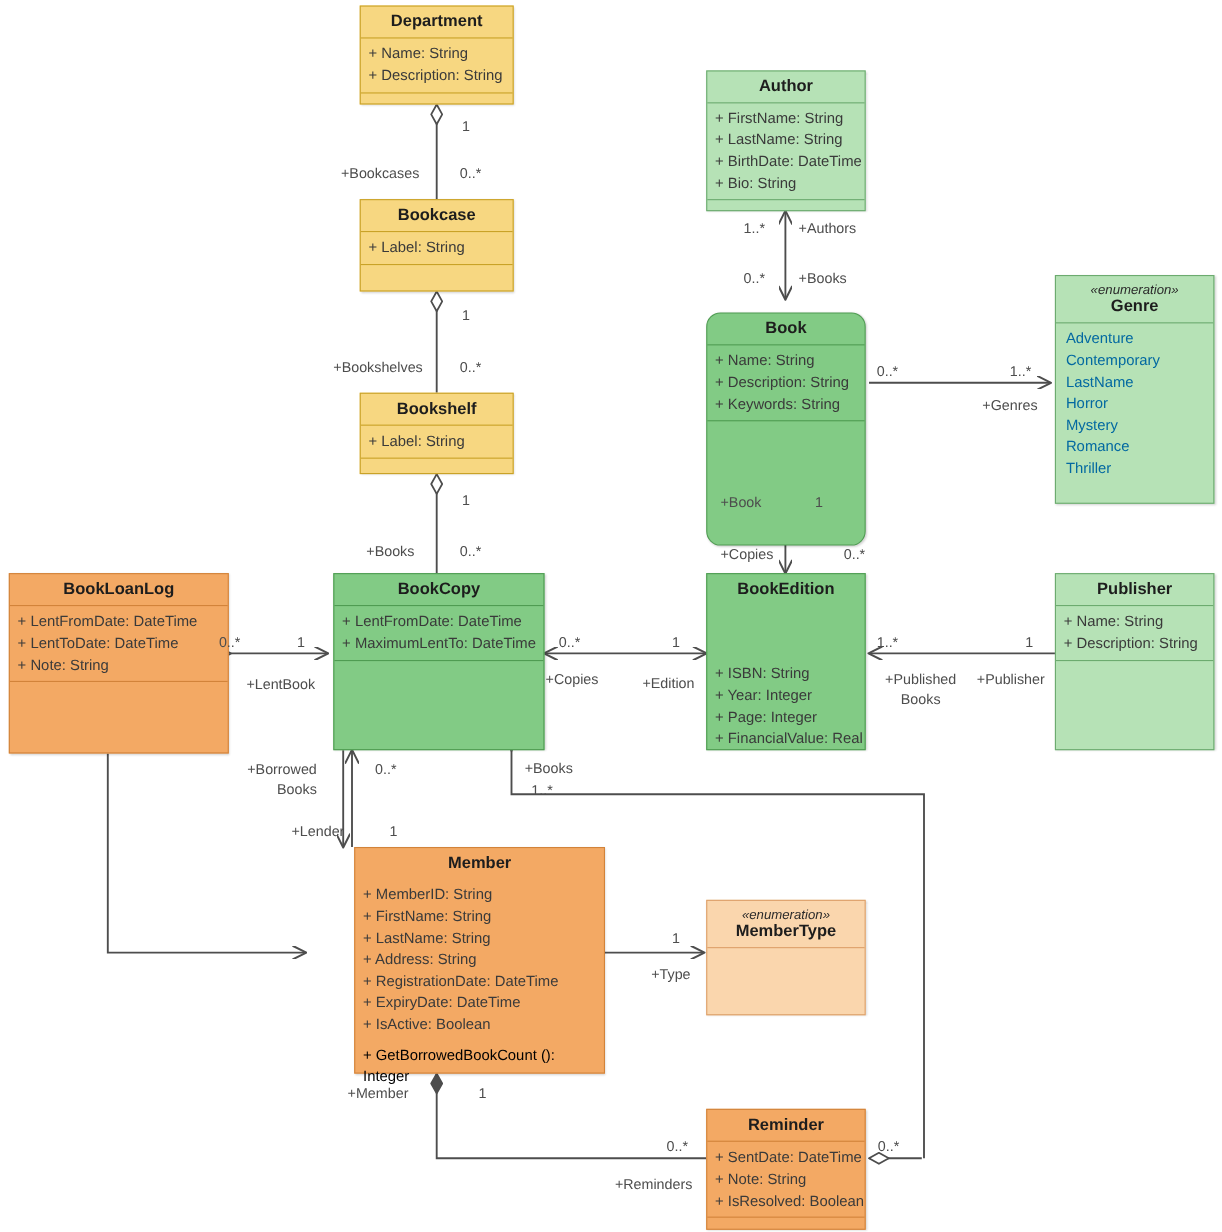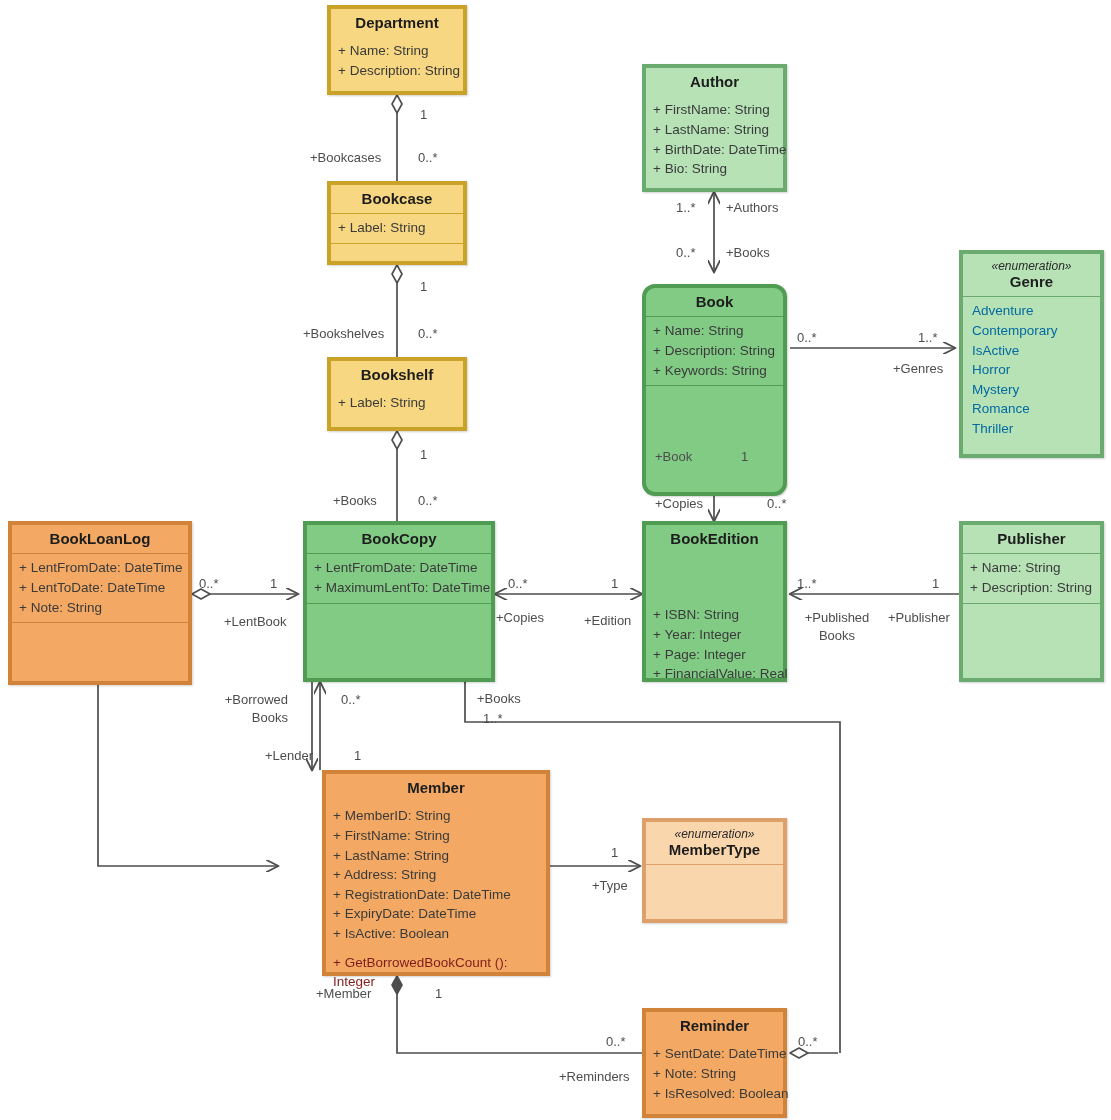--- a/index.html
+++ b/index.html
@@ -1,38 +1,38 @@
 <!DOCTYPE html>
 <html><head>
 <meta charset="utf-8">
 <style>
   html,body{margin:0;padding:0;background:#ffffff;}
   body{font-family:"Liberation Sans",sans-serif;}
   #canvas{position:relative;width:1111px;height:1120px;background:#ffffff;overflow:hidden;}
   svg#edges{position:absolute;left:0;top:0;width:1111px;height:1120px;pointer-events:none;}
-  .cls{position:absolute;box-sizing:border-box;border:4px solid #0ea5e9;box-shadow:1px 1px 2px rgba(0,0,0,.18);}
+  .cls{position:absolute;box-sizing:border-box;border:1px solid #0ea5e9;box-shadow:1px 1px 2px rgba(0,0,0,.18);}
   .cls.yellow{border-color:#c9a227;background:#f7d781;}
   .cls.green{border-color:#4f9c52;background:#82cb85;}
   .cls.lgreen{border-color:#6cab6f;background:#b6e2b6;}
   .cls.orange{border-color:#d2833a;background:#f3a964;}
   .cls.lorange{border-color:#dda06a;background:#fad6ad;}
   .hdr{box-sizing:border-box;width:100%;text-align:center;font-weight:bold;font-size:15px;color:#1d1d1d;
        padding:5px 4px 6px 4px;line-height:1.15;}
   .hdr .stereo{display:block;font-size:12px;font-style:italic;font-weight:normal;color:#2a2a2a;line-height:1.25;margin-bottom:-1px;}
   .sep{height:1px;width:100%;}
   .cls.yellow .sep{background:#c9a227;}
   .cls.green .sep{background:#4f9c52;}
   .cls.lgreen .sep{background:#6cab6f;}
   .cls.orange .sep{background:#d2833a;}
   .cls.lorange .sep{background:#dda06a;}
   .attrs{padding:4px 7px 5px 7px;font-size:13.5px;color:#3a3a3a;line-height:1.455;}
   .attrs div{white-space:nowrap;}
   .lit{padding:4px 7px 5px 9px;font-size:13.5px;color:#0369a1;line-height:1.455;}
   .lit div{white-space:nowrap;}
-  .ops{padding:4px 7px 5px 7px;font-size:13.5px;color:#7f1d1d;line-height:1.455;}
+  .ops{padding:4px 7px 5px 7px;font-size:13.5px;color:#000000;line-height:1.455;}
   .fill{flex:1 1 auto;}
   .cls{display:flex;flex-direction:column;}
   .lbl{position:absolute;font-size:13px;color:#4d4d4d;white-space:nowrap;line-height:1.38;}
   .lbl.c{text-align:center;}
   .lbl.r{text-align:right;}
 </style>
 </head>
 <body>
 
 <div id="canvas">
@@ -145,29 +145,29 @@
 
   <div class="cls lgreen" style="left:959px;top:250px;width:145px;height:208px;">
     <div class="hdr">
       <span class="stereo">«enumeration»</span>
       <span>Genre</span>
     </div>
     <div class="sep"></div>
     <div class="lit fill">
       <div>Adventure</div>
       <div>Contemporary</div>
-      <div>IsActive</div>
+      <div>LastName</div>
       <div>Horror</div>
       <div>Mystery</div>
       <div>Romance</div>
       <div>Thriller</div>
     </div>
   </div>
 
-  <div class="cls orange" style="left:8px;top:521px;width:184px;height:164px;">
+  <div class="cls orange" style="left:8px;top:521px;width:200px;height:164px;">
     <div class="hdr">BookLoanLog</div>
     <div class="sep"></div>
     <div class="attrs">
       <div>+ LentFromDate: DateTime</div>
       <div>+ LentToDate: DateTime</div>
       <div>+ Note: String</div>
     </div>
     <div class="sep"></div>
     <div class="ops fill"></div>
   </div>

